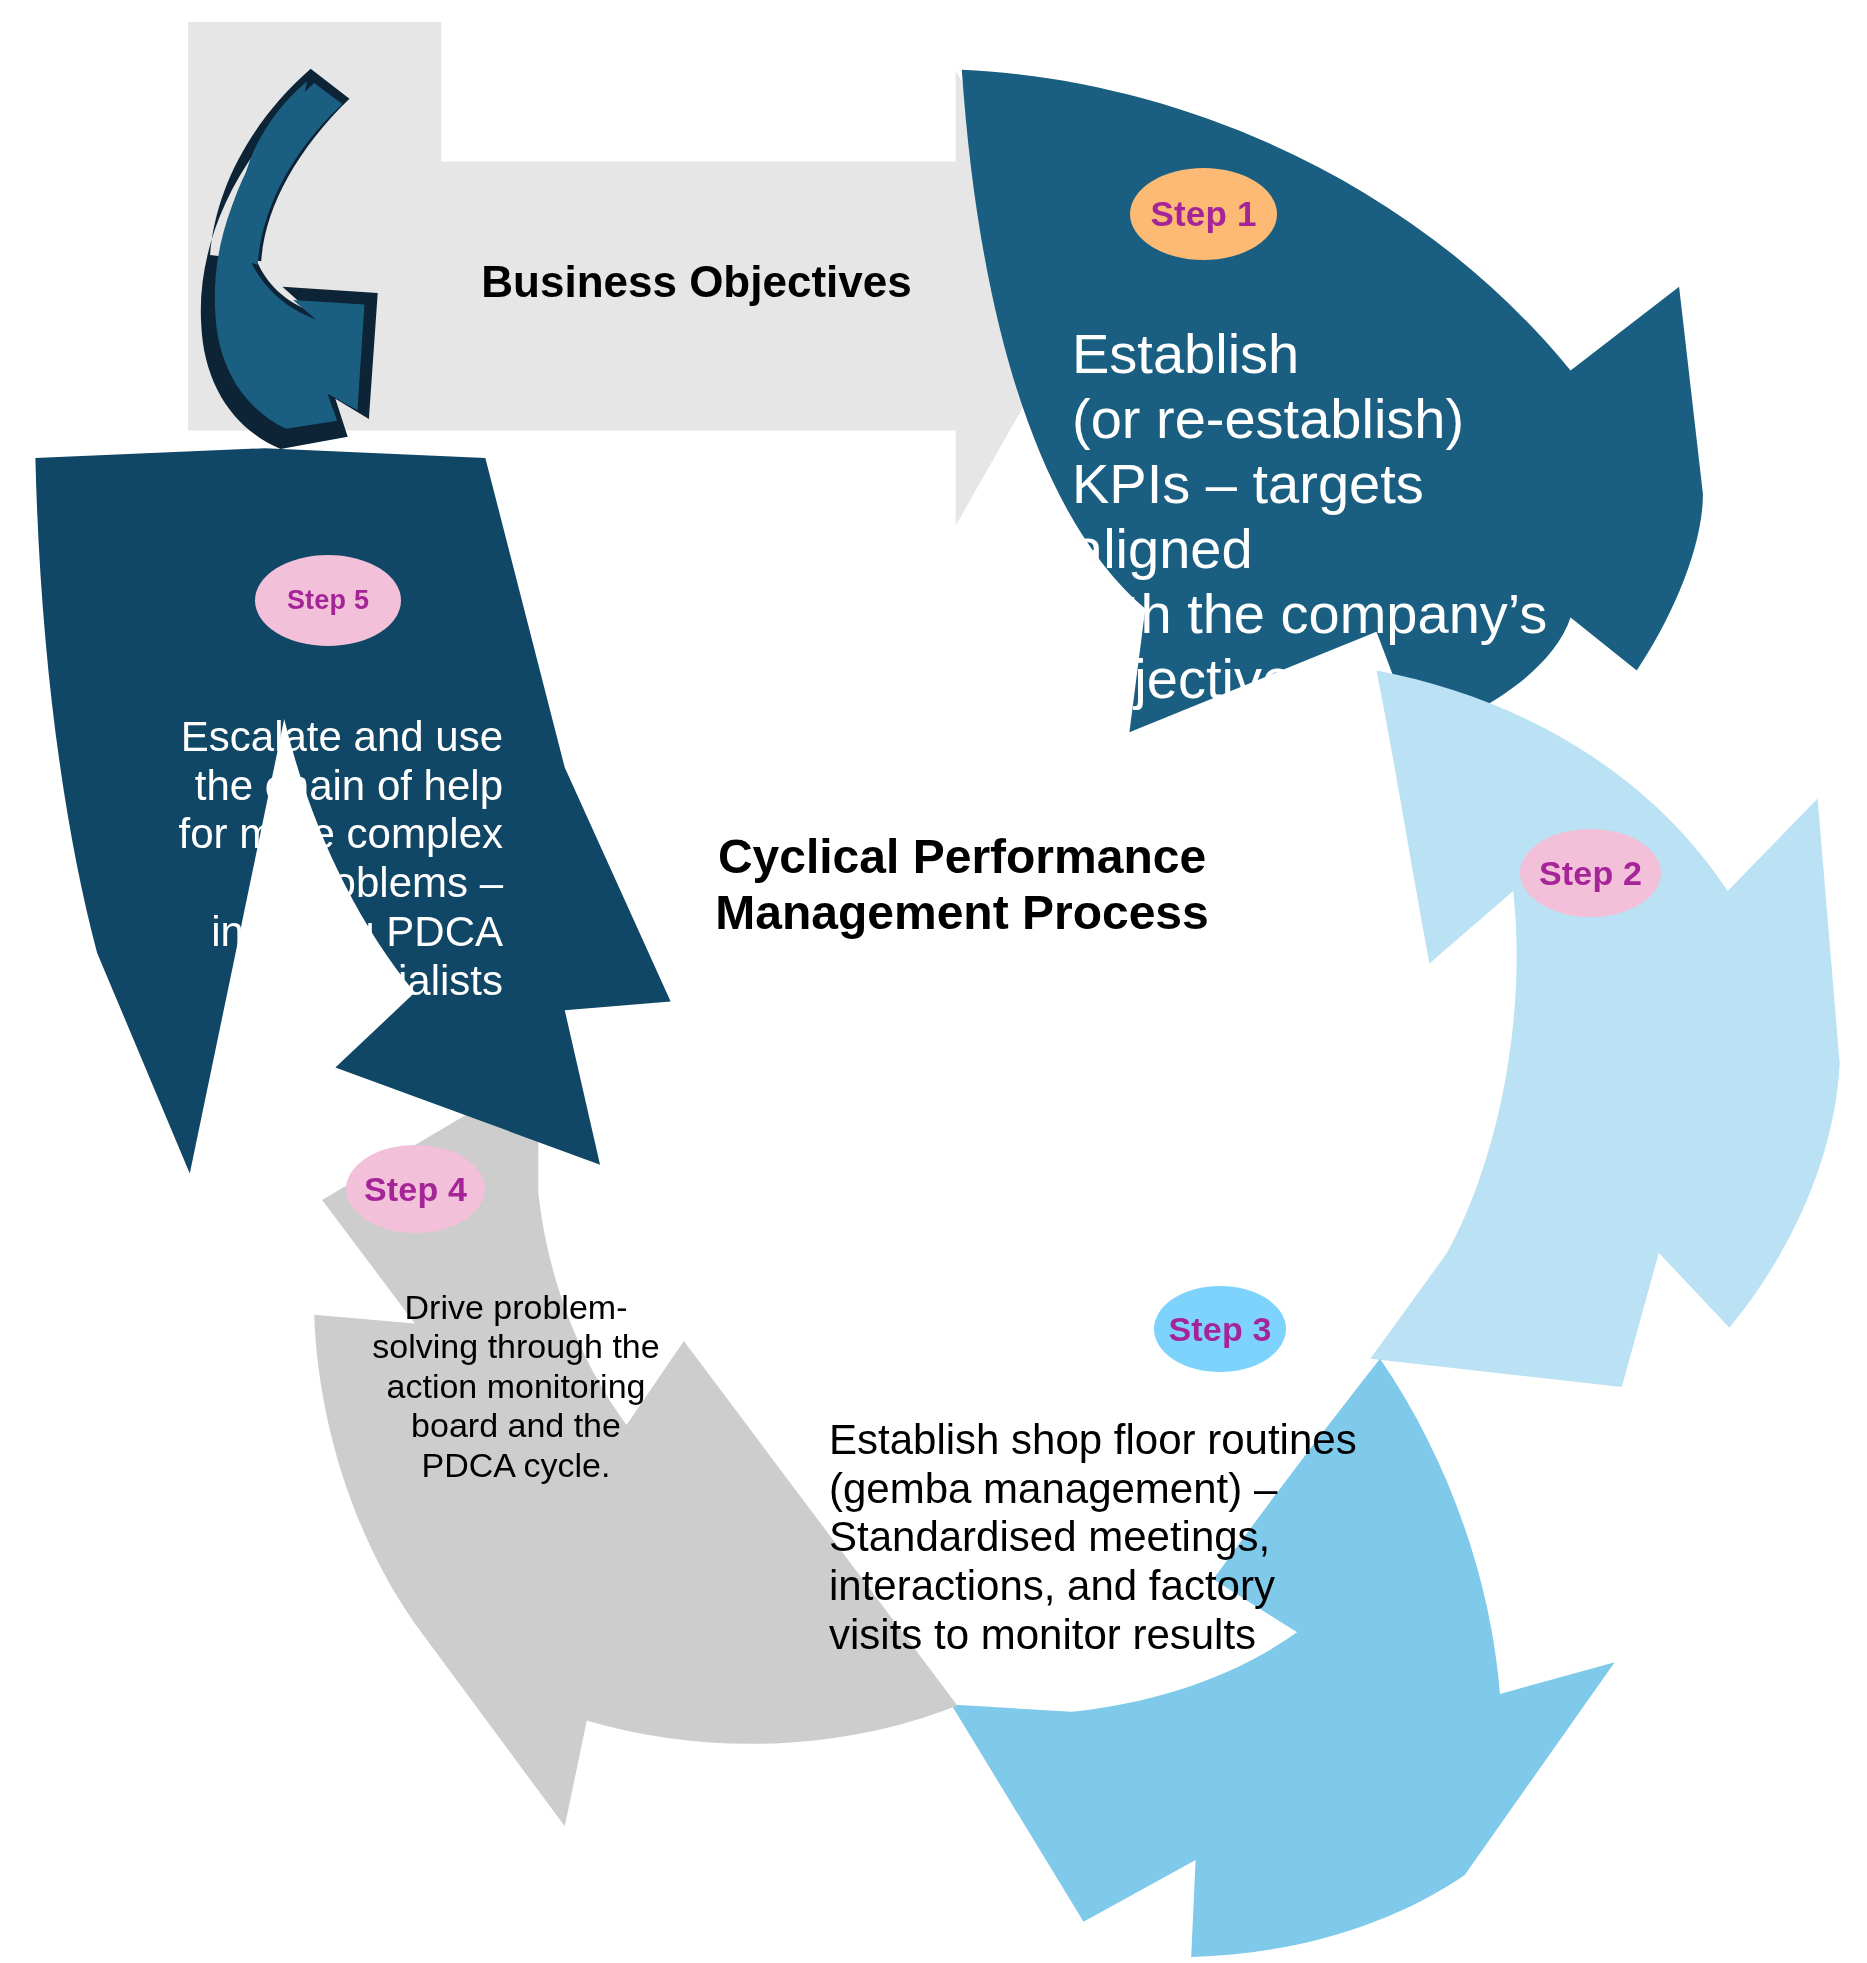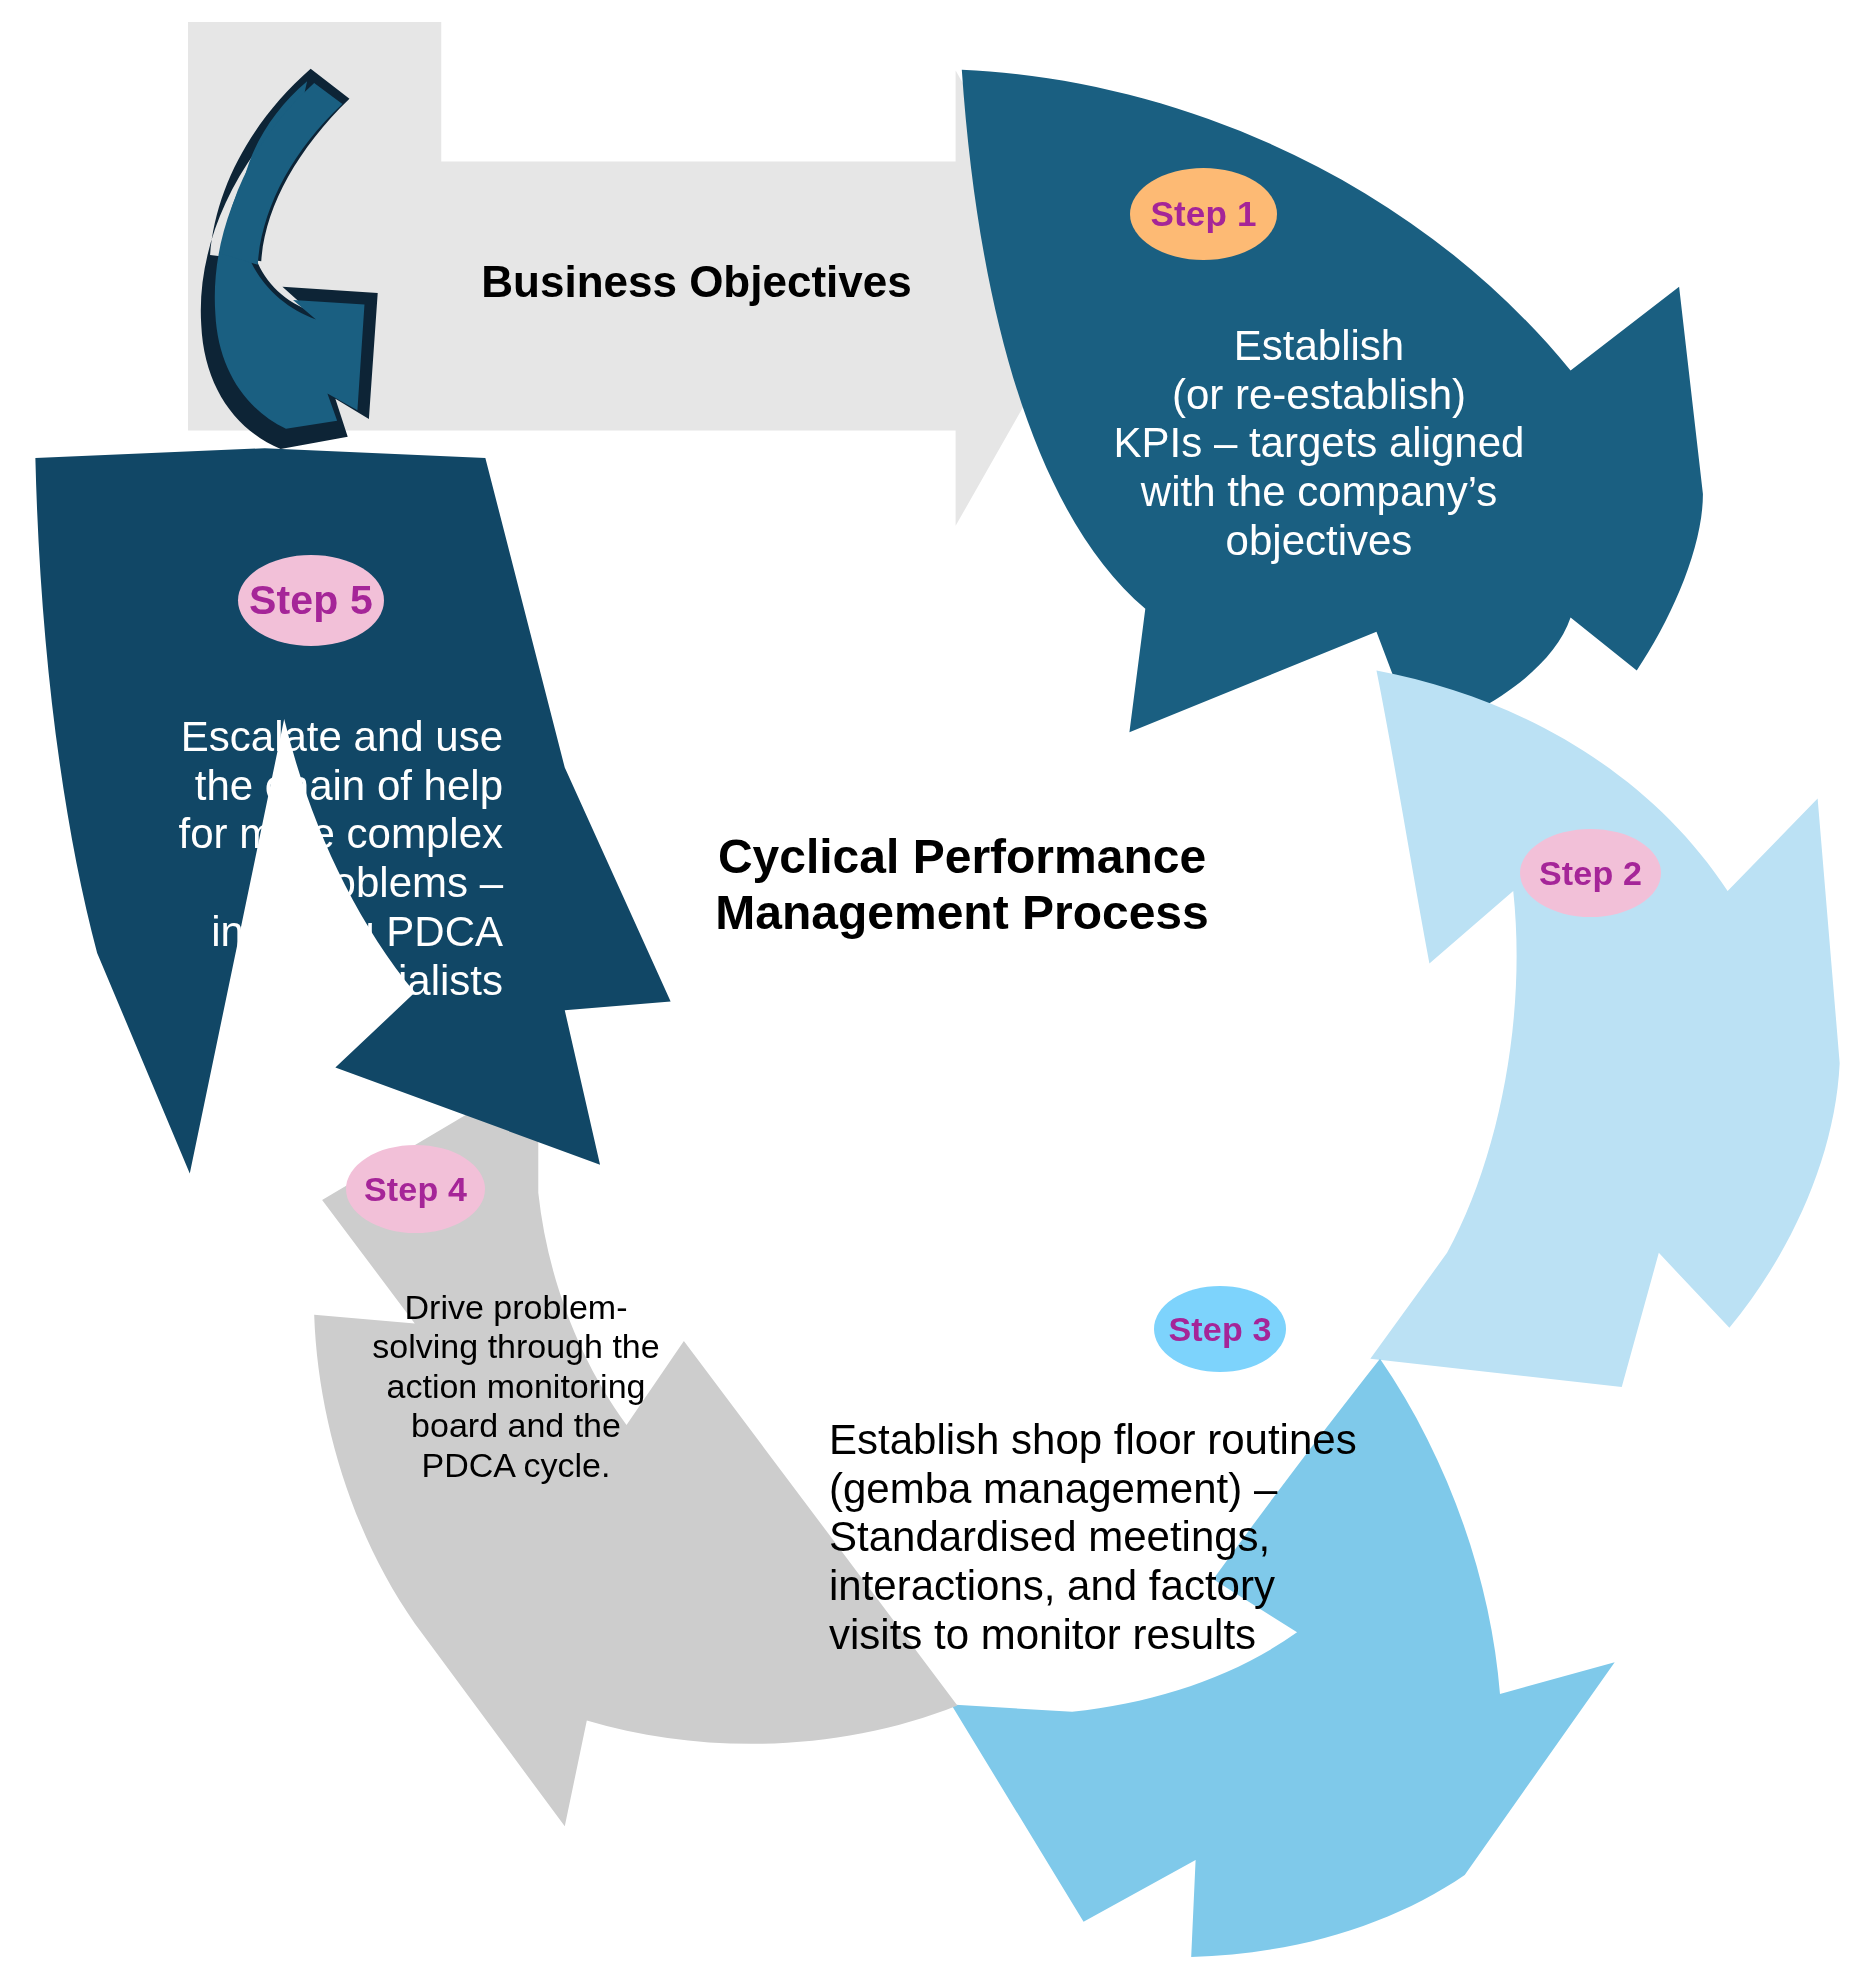--- a/index.html
+++ b/index.html
@@ -47,23 +47,22 @@
     font-size: 48px;
     font-weight: bold;
     color: #000000;
     text-align: center;
   }
   
   #step1-body {
     left: 1072px;
     top: 322px;
     width: 494px;
-    font-size: 42px;
+    font-size: 56px;
     color: #ffffff;
-    text-align: center;
   }
   #step2-body {
     left: 1363px;
     top: 940px;
     width: 441px;
     font-size: 42px;
     color: #000000;
     text-align: left;
   }
   #step3-body {
@@ -98,21 +97,21 @@
     align-items: center;
     justify-content: center;
     border-radius: 50%;
     font-weight: bold;
     letter-spacing: 0.2px;
   }
   #badge-1 { left: 1130px; top: 168px;  width: 147px; height: 92px; font-size: 35px; }
   #badge-2 { left: 1520px; top: 829px;  width: 141px; height: 88px; font-size: 34px; }
   #badge-3 { left: 1154px; top: 1286px; width: 132px; height: 86px;  font-size: 34px; }
   #badge-4 { left: 346px;  top: 1145px; width: 139px; height: 88px; font-size: 34px; text-align: center; }
-  #badge-5 { left: 238px;  top: 555px;  width: 146px; height: 91px; font-size: 41px; }
+  #badge-5 { left: 255px;  top: 555px;  width: 146px; height: 91px; font-size: 27px; }
 </style>
 </head>
 <body>
 
 <div id="canvas">
 
   <svg id="diagram-svg" viewBox="0 0 2117 2226">
 
     <path fill="#e6e6e6" d="M 213 25 L 500 25 L 500 183 L 1083 183 L 1083 80 L 1230 337 L 1083 596 L 1083 488 L 213 488 Z"></path>
 

